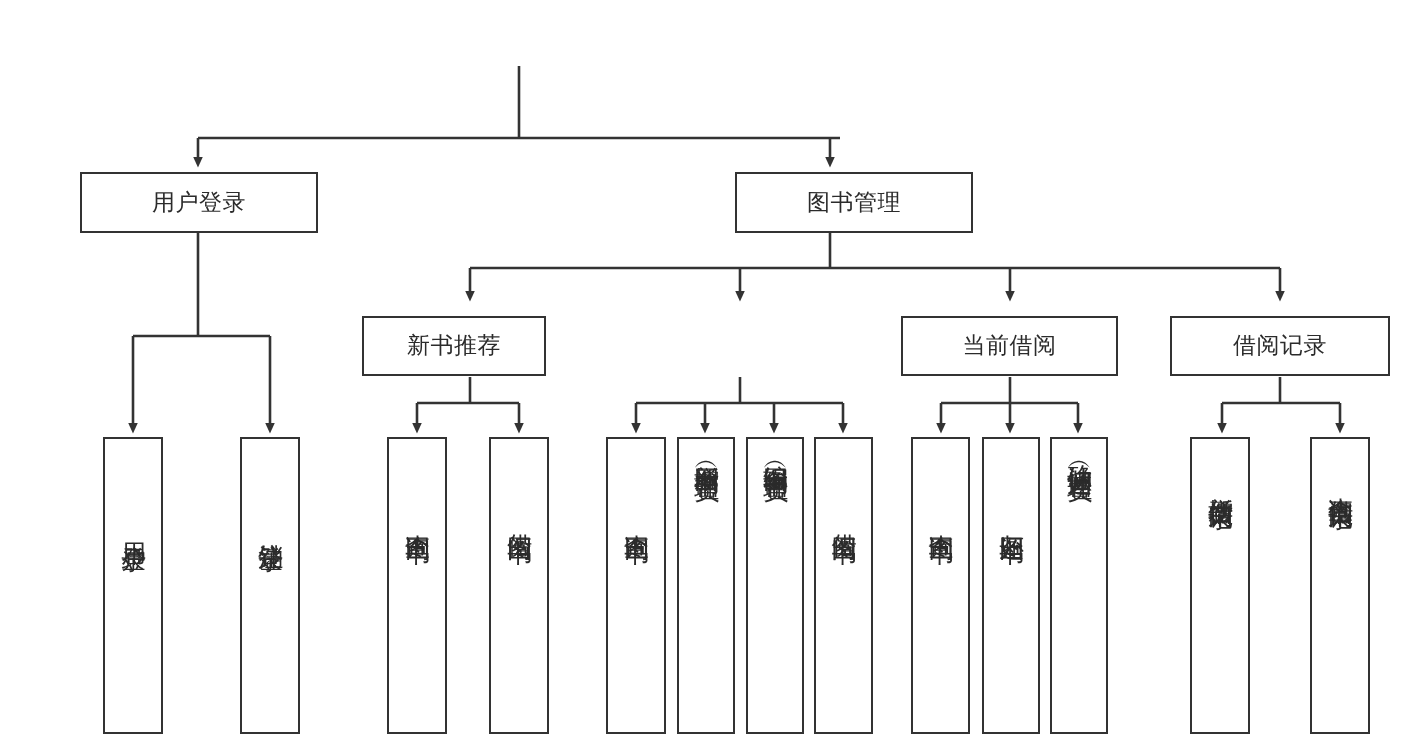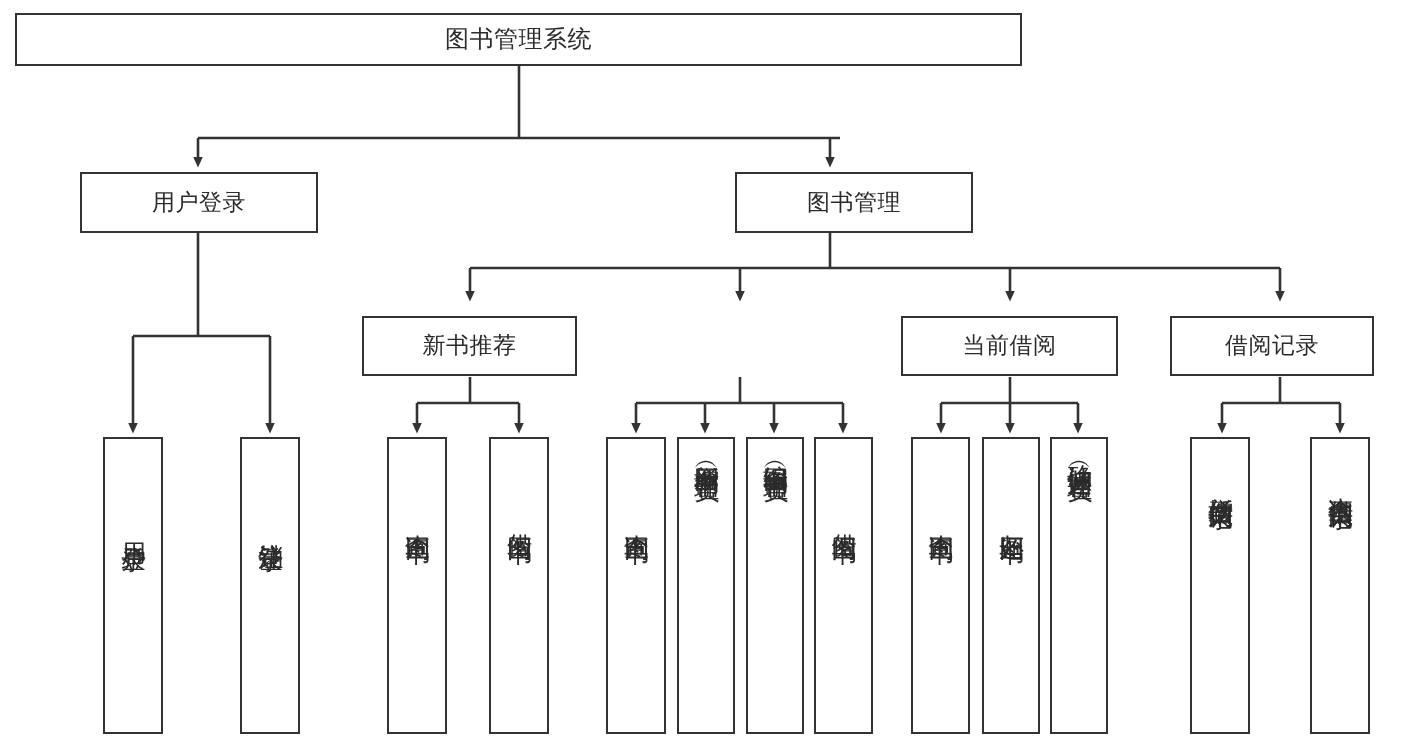--- a/index.html
+++ b/index.html
@@ -124,42 +124,39 @@
       <path d="M1010,403 L1010,424" marker-end="url(#arrow)"></path>
       <path d="M1078,403 L1078,424" marker-end="url(#arrow)"></path>
 
       <path d="M1280,377 L1280,403"></path>
       <path d="M1222,403 L1340,403"></path>
       <path d="M1222,403 L1222,424" marker-end="url(#arrow)"></path>
       <path d="M1340,403 L1340,424" marker-end="url(#arrow)"></path>
     </g>
   </svg>
 
-  <div class="node horiz root" style="left:15px; top:13px; width:1007px; height:53px;">
-    <span class="node-label">图书管理系统</span>
-  </div>
 
   <div class="node horiz" style="left:80px; top:172px; width:238px; height:61px;">
     <span class="node-label">用户登录</span>
   </div>
 
   <div class="node horiz" style="left:711px; top:172px; width:238px; height:61px;margin-left:24px;">
     <span class="node-label">图书管理</span>
   </div>
 
-  <div class="node horiz" style="left:362px; top:316px; width:215px; height:60px;">
+  <div class="node horiz" style="left:362px; top:316px; width:184px; height:60px;">
     <span class="node-label">新书推荐</span>
   </div>
 
 
   <div class="node horiz" style="left:901px; top:316px; width:217px; height:60px;">
     <span class="node-label">当前借阅</span>
   </div>
 
-  <div class="node horiz" style="left:1170px; top:316px; width:204px; height:60px;">
+  <div class="node horiz" style="left:1170px; top:316px; width:220px; height:60px;">
     <span class="node-label">借阅记录</span>
   </div>
 
   <div class="node vert" style="left:103px; top:437px; width:60px; height:297px; padding-top:84px;">
     <span class="node-label">用户登录</span>
   </div>
 
   <div class="node vert" style="left:240px; top:437px; width:60px; height:297px; padding-top:84px;">
     <span class="node-label">注销登录</span>
   </div>

